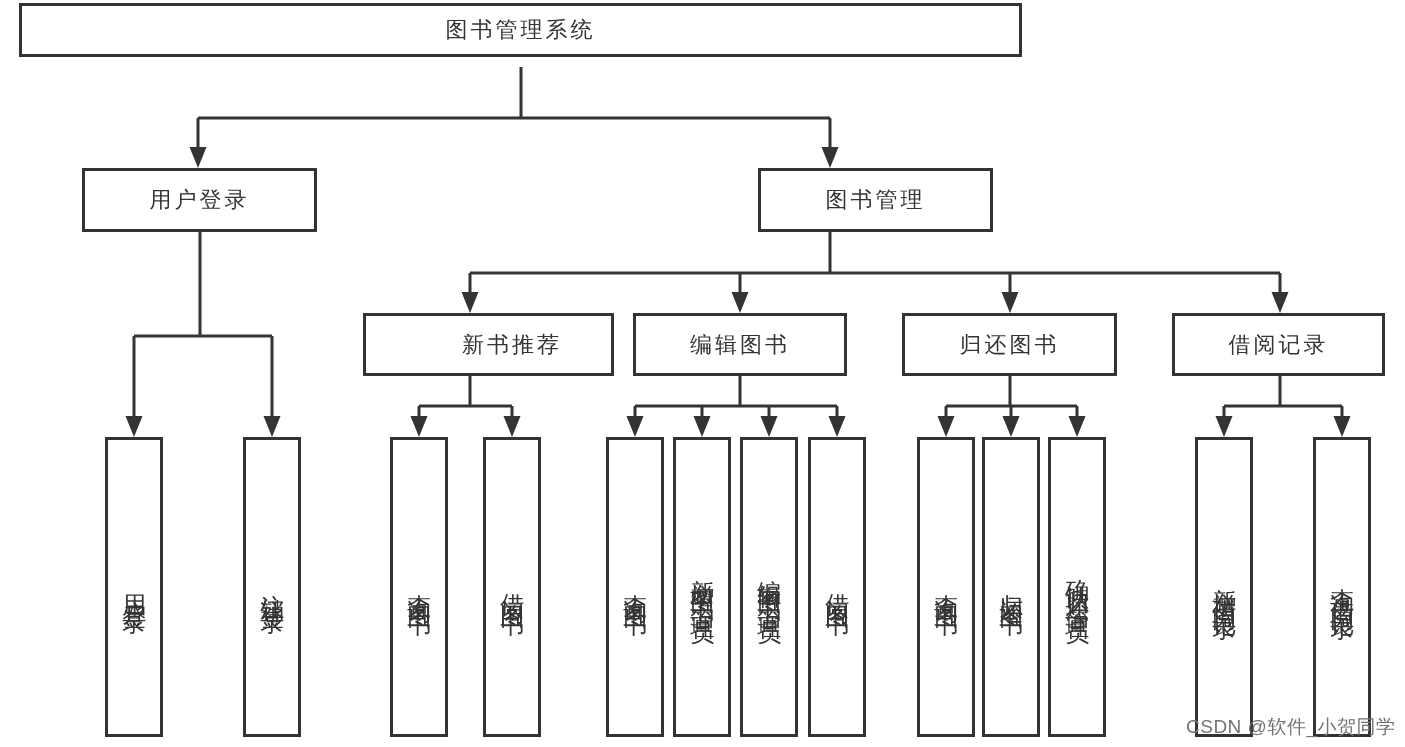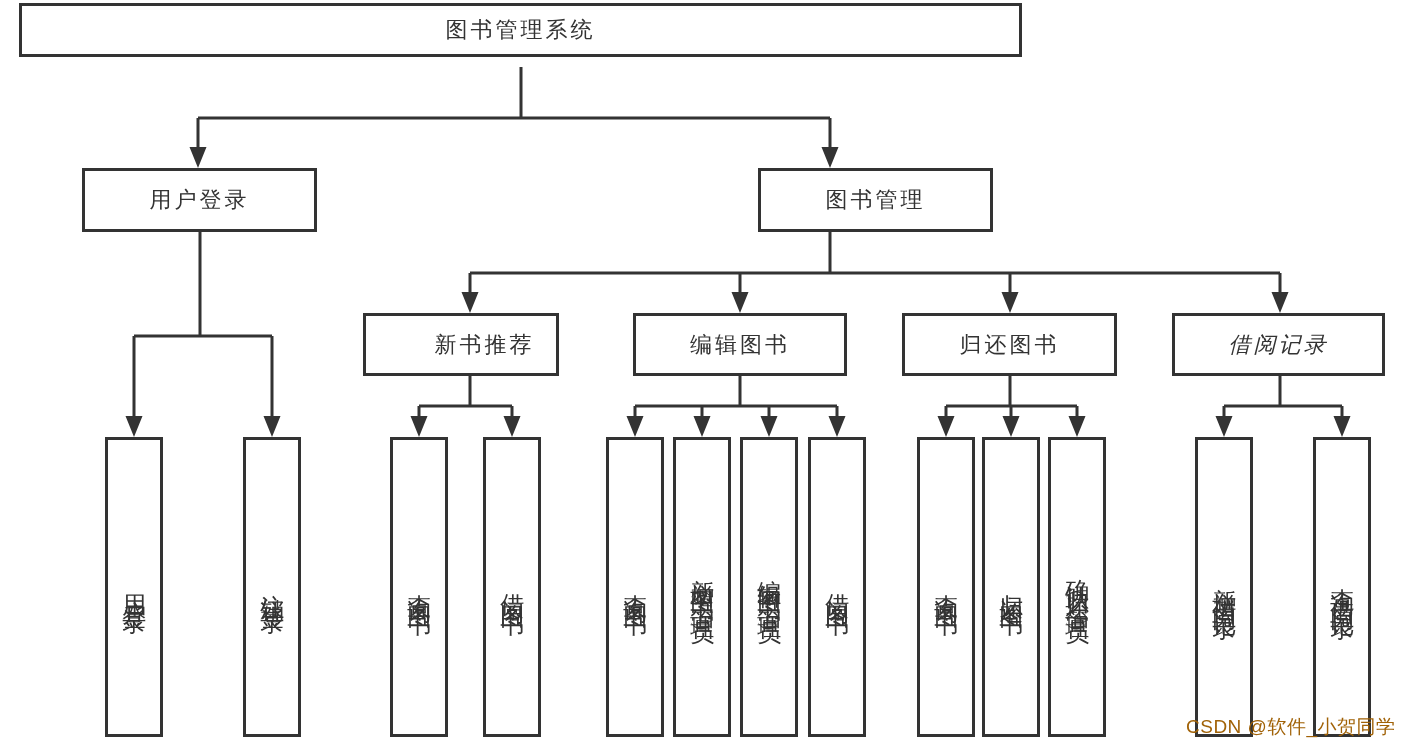--- a/index.html
+++ b/index.html
@@ -13,21 +13,21 @@
     display:flex;align-items:center;justify-content:center;
   }
   .hnode{font-size:22px;letter-spacing:3px;white-space:nowrap;}
   .root{font-size:22px;}
   .vnode .vtext{
     writing-mode:vertical-rl;text-orientation:mixed;
     font-size:24px;letter-spacing:6px;line-height:1.1;white-space:nowrap;
   }
   .watermark{
     position:absolute;left:1186px;top:714px;font-size:19px;letter-spacing:0.5px;
-    color:#a16207;white-space:nowrap;z-index:5;
+    color:#737373;white-space:nowrap;z-index:5;
   }
 </style>
 </head>
 <body>
 
 <div class="stage">
 
   <svg class="lines" width="1405" height="747" viewBox="0 0 1405 747" aria-hidden="true">
     <g stroke="#333333" stroke-width="3" fill="none">
       <path d="M521,67 V118 M198,118 H830 M198,118 V148 M830,118 V148"></path>
@@ -48,24 +48,24 @@
         M946,437 l-8.5,-21 h17 z  M1011,437 l-8.5,-21 h17 z  M1077,437 l-8.5,-21 h17 z
         M1224,437 l-8.5,-21 h17 z M1342,437 l-8.5,-21 h17 z"></path>
     </g>
   </svg>
 
   <div class="node hnode root" style="left:19px;top:3px;width:1003px;height:54px;">图书管理系统</div>
 
   <div class="node hnode" style="left:82px;top:168px;width:235px;height:64px;">用户登录</div>
   <div class="node hnode" style="left:712px;top:168px;width:235px;height:64px;margin-left:46px;">图书管理</div>
 
-  <div class="node hnode" style="left:363px;top:313px;width:196px;height:63px;padding-left:47px;">新书推荐</div>
+  <div class="node hnode" style="left:363px;top:313px;width:251px;height:63px;padding-left:47px;">新书推荐</div>
   <div class="node hnode" style="left:633px;top:313px;width:214px;height:63px;">编辑图书</div>
   <div class="node hnode" style="left:902px;top:313px;width:215px;height:63px;">归还图书</div>
-  <div class="node hnode" style="left:1172px;top:313px;width:213px;height:63px;font-style:italic;">借阅记录</div>
+  <div class="node hnode" style="left:1172px;top:313px;width:213px;height:63px;">借阅记录</div>
 
   <div class="node vnode" style="left:105px;top:437px;width:58px;height:300px;">
     <span class="vtext">用户登录</span>
   </div>
   <div class="node vnode" style="left:243px;top:437px;width:58px;height:300px;">
     <span class="vtext">注销登录</span>
   </div>
 
   <div class="node vnode" style="left:390px;top:437px;width:58px;height:300px;">
     <span class="vtext">查询图书</span>

